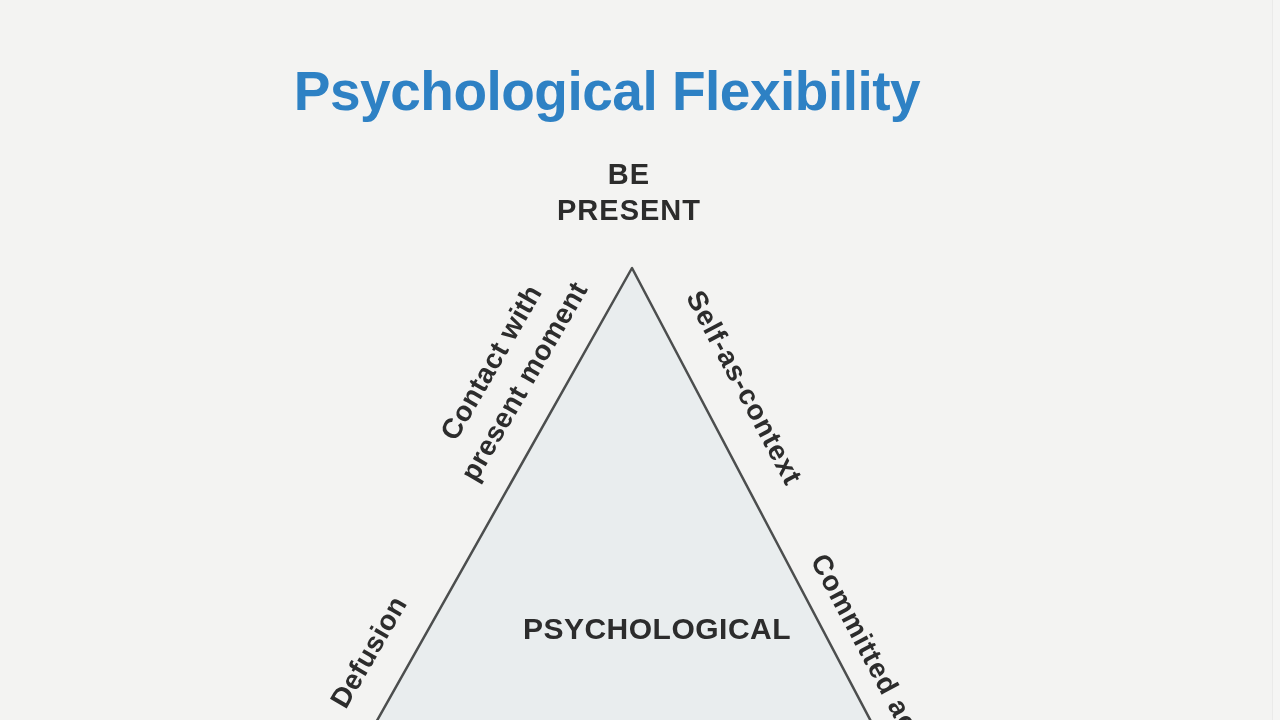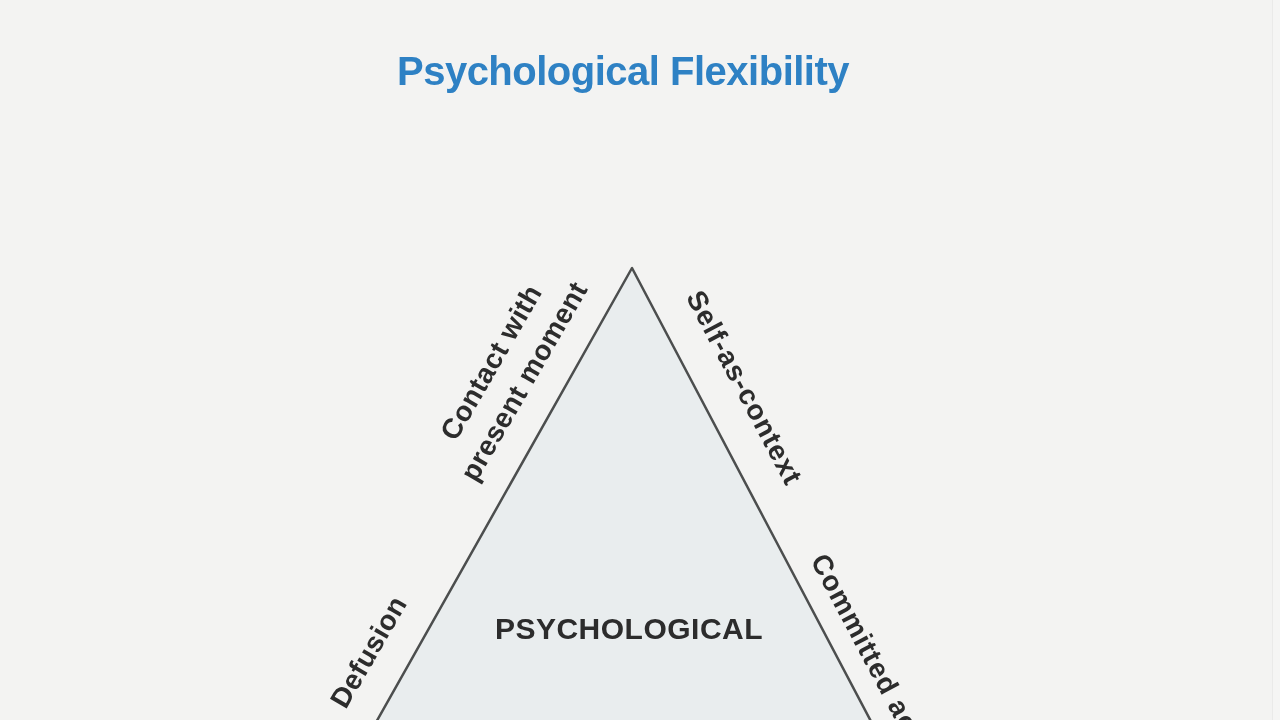--- a/index.html
+++ b/index.html
@@ -7,46 +7,45 @@
     position:relative;
     width:1280px;height:720px;
     background:#f3f3f2;
     overflow:hidden;
     font-family:"Liberation Sans", sans-serif;
   }
   .page-title{
     position:absolute;
     left:607px;top:22px;
     transform:translateX(-50%);
-    font-size:40px;
+    font-size:55px;
     font-weight:700;
     letter-spacing:-0.5px;
     color:#2e81c4;
     white-space:nowrap;
-    margin-left:16px;
   }
   #triangle-svg{position:absolute;left:0;top:0;}
   #triangle-svg polygon{
     stroke:#4c4e4e;
     stroke-width:2.5;
     stroke-linejoin:round;
   }
   .dark{color:#2c2c2c;}
   .apex-label{
     position:absolute;
     left:629px;top:156px;
     transform:translateX(-50%);
     text-align:center;
     font-size:29px;font-weight:700;
     line-height:36px;letter-spacing:1px;
     white-space:nowrap;
   }
   .center-label{
     position:absolute;
-    left:629px;top:610px;
+    left:657px;top:610px;
     transform:translateX(-50%);
     text-align:center;
     font-size:30px;font-weight:700;
     line-height:37px;letter-spacing:0.5px;
     white-space:nowrap;
   }
   .edge-label{
     position:absolute;
     font-size:28px;font-weight:700;
     letter-spacing:0.5px;
@@ -86,20 +85,24 @@
 <body>
 
 <div id="screen">
 
   <h1 class="page-title">Psychological Flexibility</h1>
 
   <svg id="triangle-svg" width="1280" height="720" viewBox="0 0 1280 720">
     <polygon points="632,268 321,820 923,820" fill="#e9edee"></polygon>
   </svg>
 
+  <div class="apex-label dark">
+    <div>BE</div>
+    <div>PRESENT</div>
+  </div>
 
   <div class="edge-label edge-left-top dark">
     <div>Contact with</div>
     <div>present moment</div>
   </div>
 
   <div class="edge-label edge-right-top dark">Self-as-context</div>
 
   <div class="edge-label edge-left-bottom dark">Defusion</div>
 

